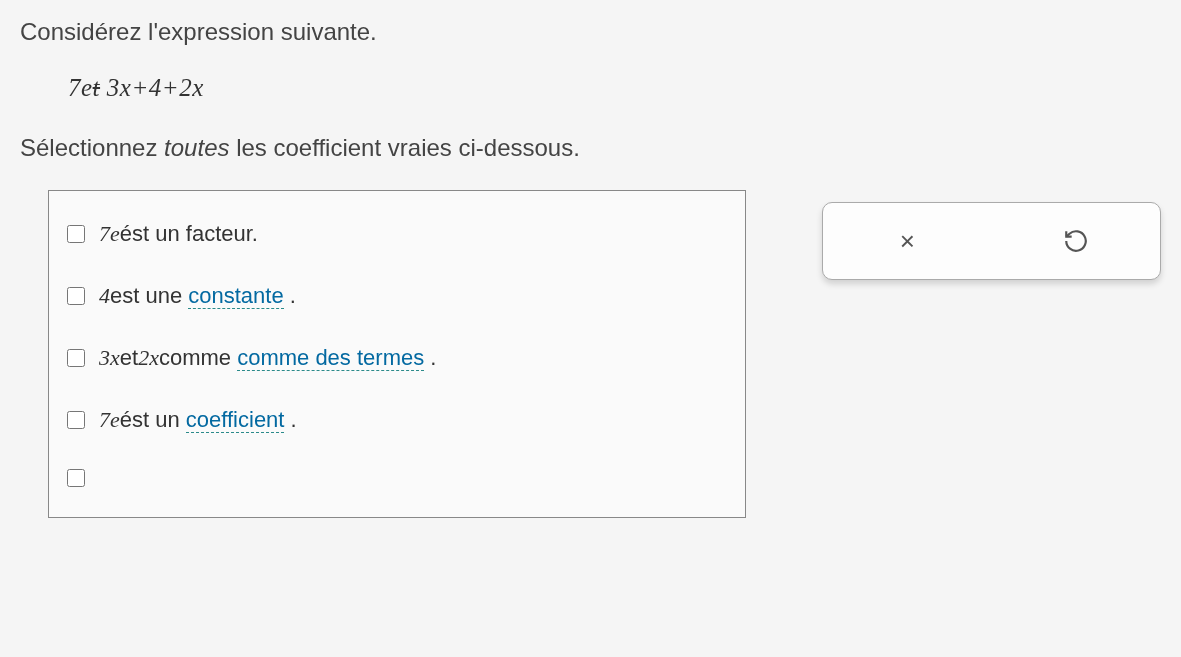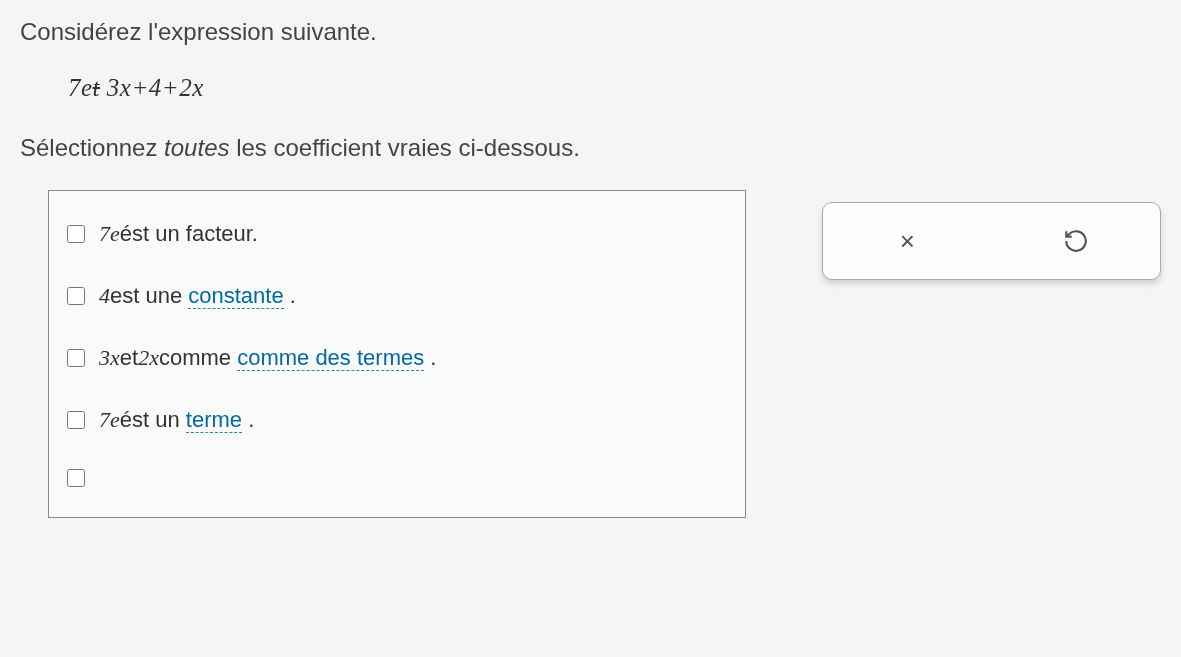--- a/index.html
+++ b/index.html
@@ -132,21 +132,21 @@
         <label class="choice">
           <input type="checkbox" style="">
           <span><span class="math">4</span><span>est une </span><span class="link">constante</span><span> .</span></span>
         </label>
         <label class="choice">
           <input type="checkbox" style="">
           <span><span class="math">3x</span><span>et</span><span class="math">2x</span><span>comme </span><span class="link">comme des termes</span><span> .</span></span>
         </label>
         <label class="choice">
           <input type="checkbox" style="">
-          <span><span class="math">7e</span><span>ést un </span><span class="link">terme</span><span> .</span></span>
+          <span><span class="math">7e</span><span>ést un </span><span class="link">coefficient</span><span> .</span></span>
         </label>
         <label class="choice">
           <input type="checkbox" style="">
         </label>
       </div>
 
     <div class="controls">
       <button class="control-btn">
         <span class="control-x">×</span>
       </button>

